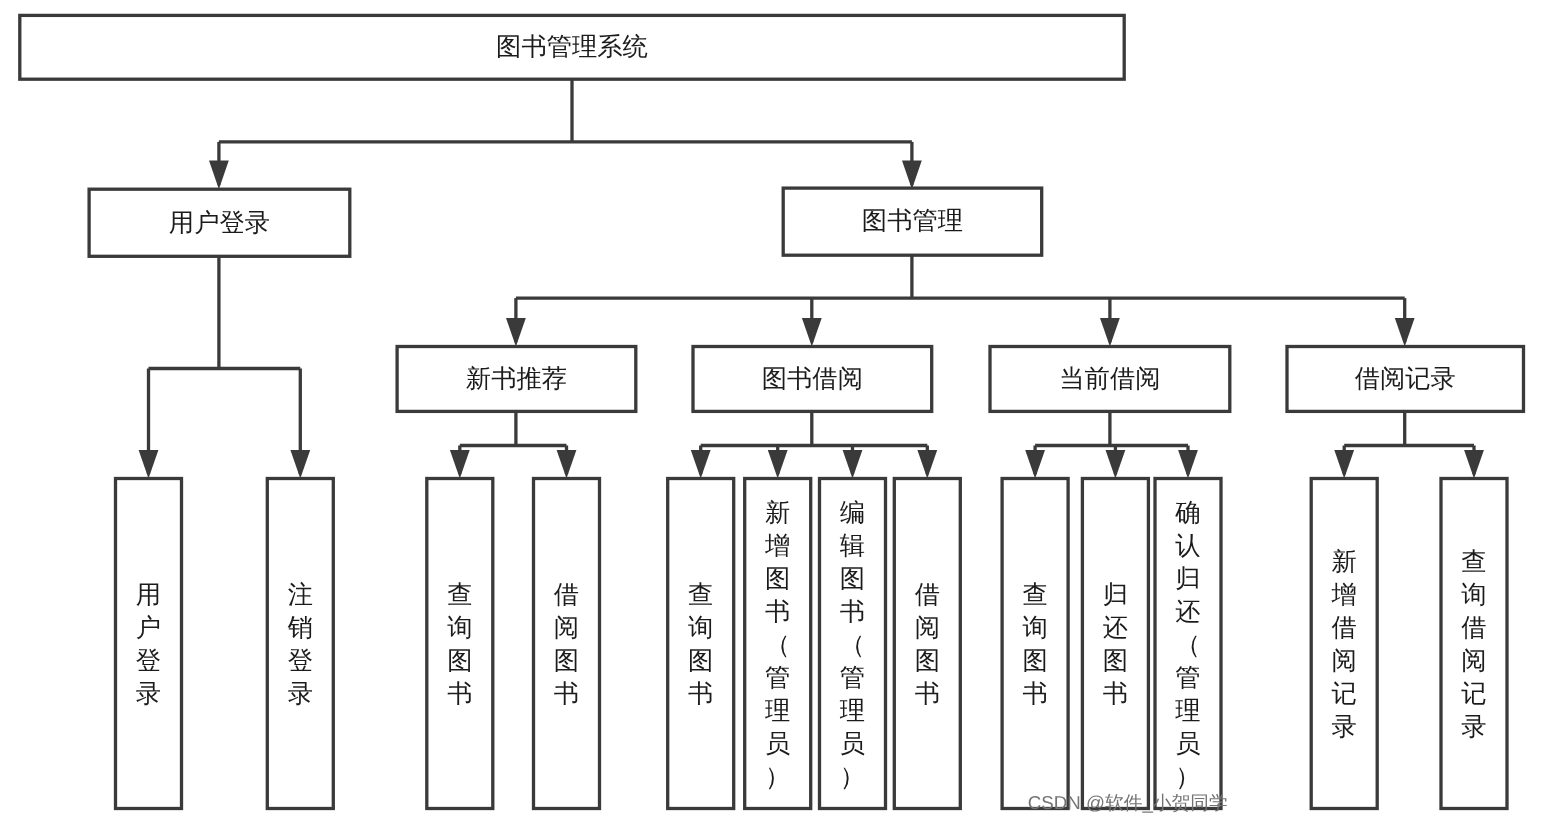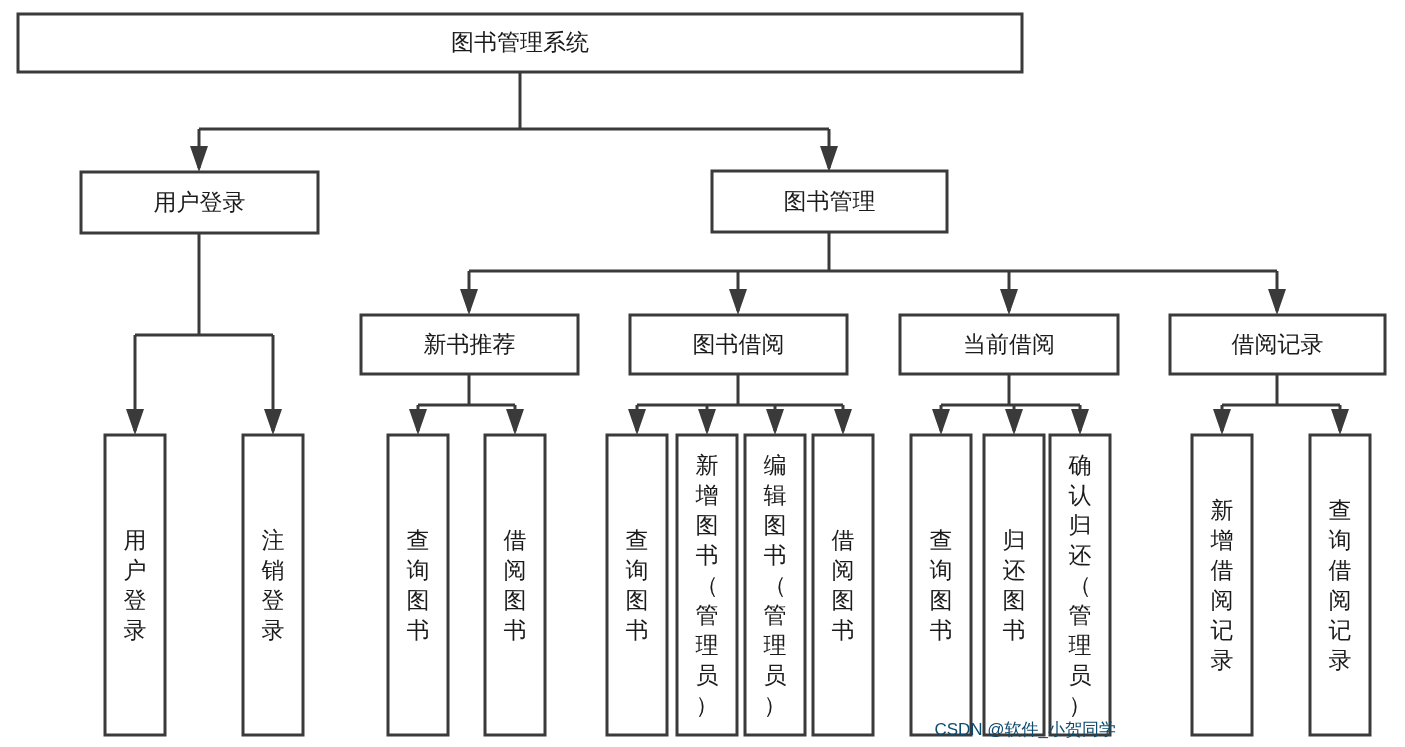--- a/index.html
+++ b/index.html
@@ -48,21 +48,21 @@
     font-size: 23px;
     fill: #1b1b1b;
     text-anchor: middle;
   }
   .watermark {
     position: absolute;
     right: 10px;
     bottom: 6px;
     font-family: "Liberation Sans", "DejaVu Sans", sans-serif;
     font-size: 17px;
-    color: #0c4a6e;
+    color: #737373;
     white-space: nowrap;
     user-select: none;
   }
 </style>
 </head>
 <body>
 
 <div id="diagram-root">
   <svg id="flow" width="1405" height="747" viewBox="0 0 1405 747">
     <g id="connectors-layer">

